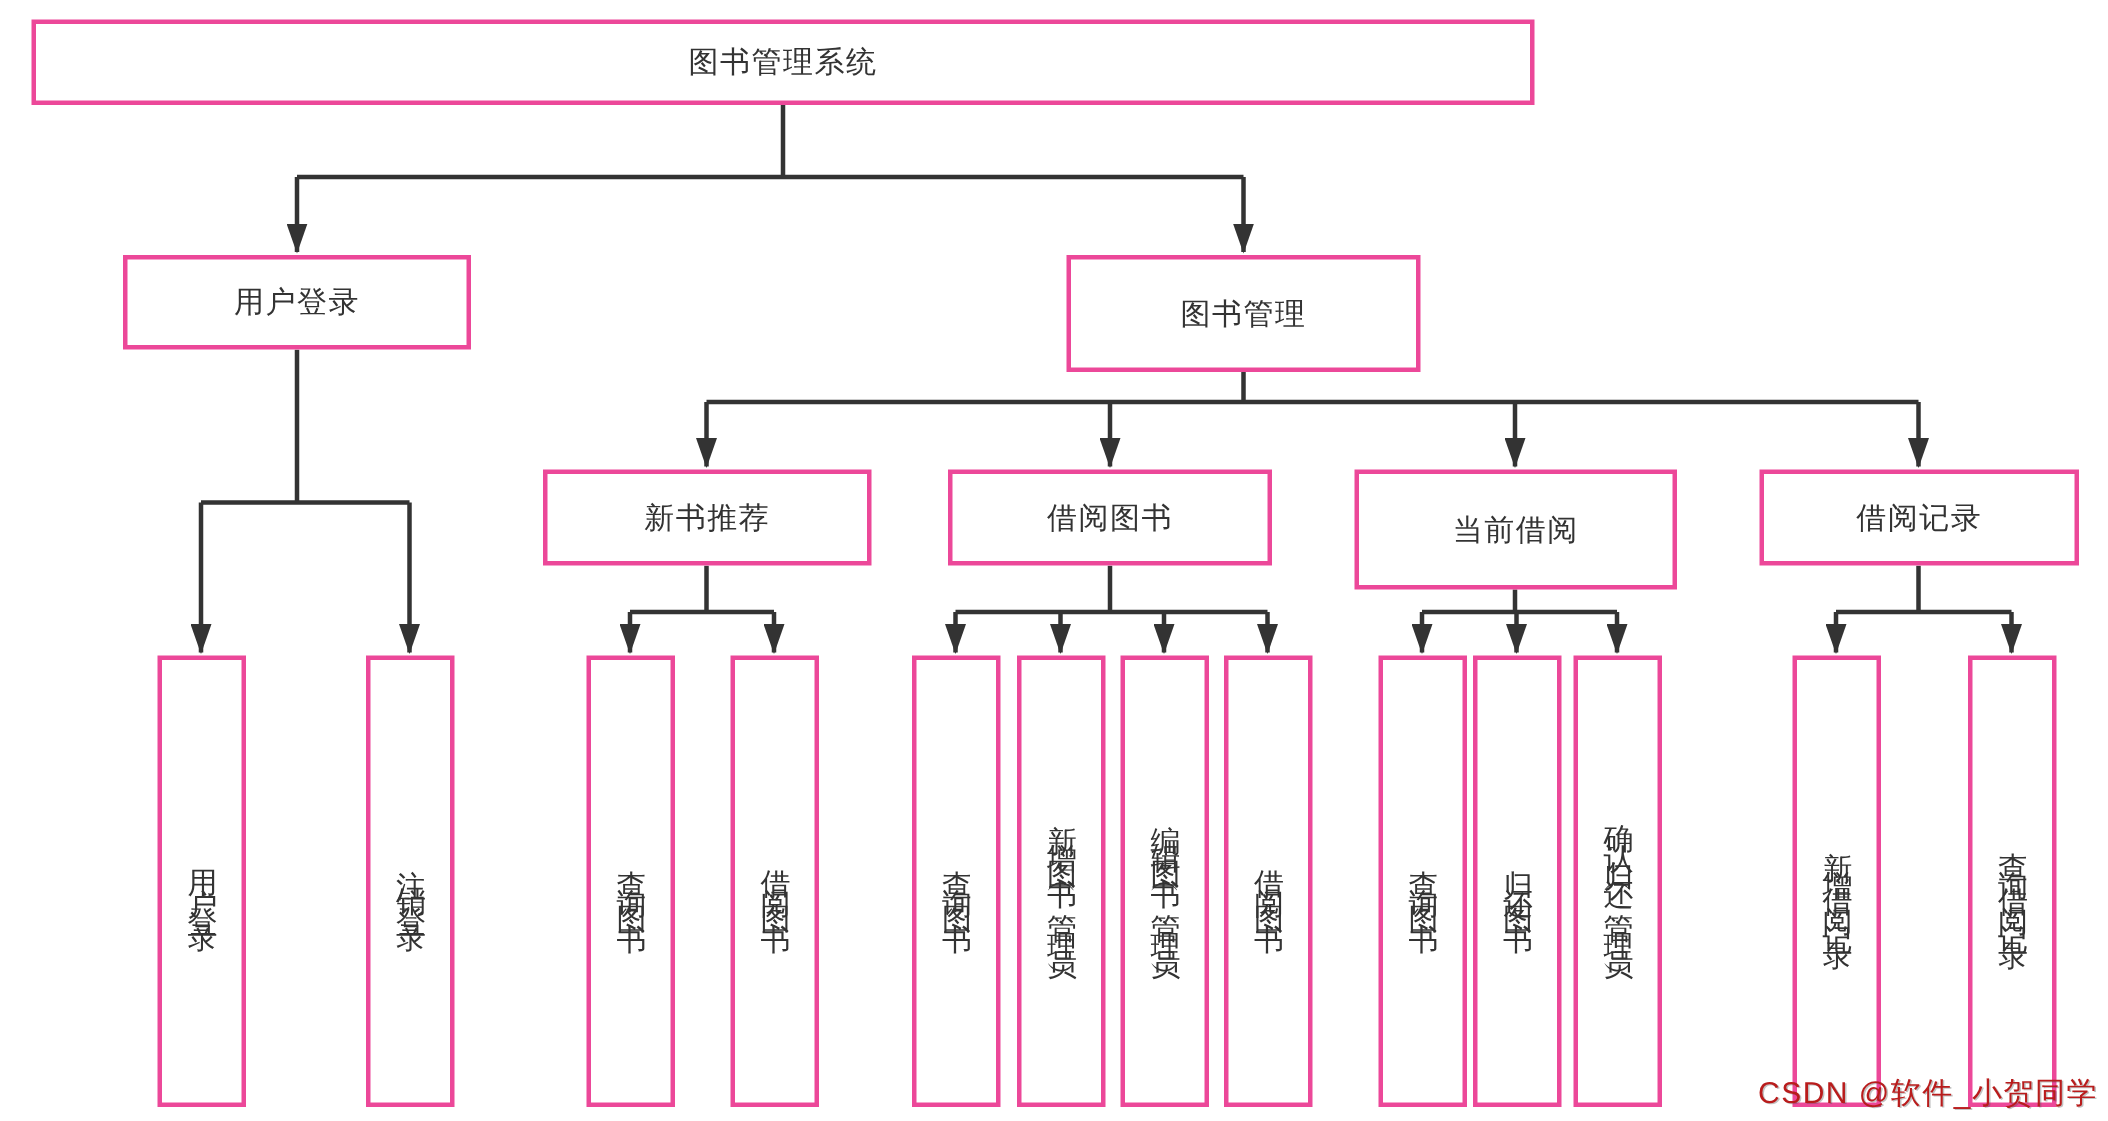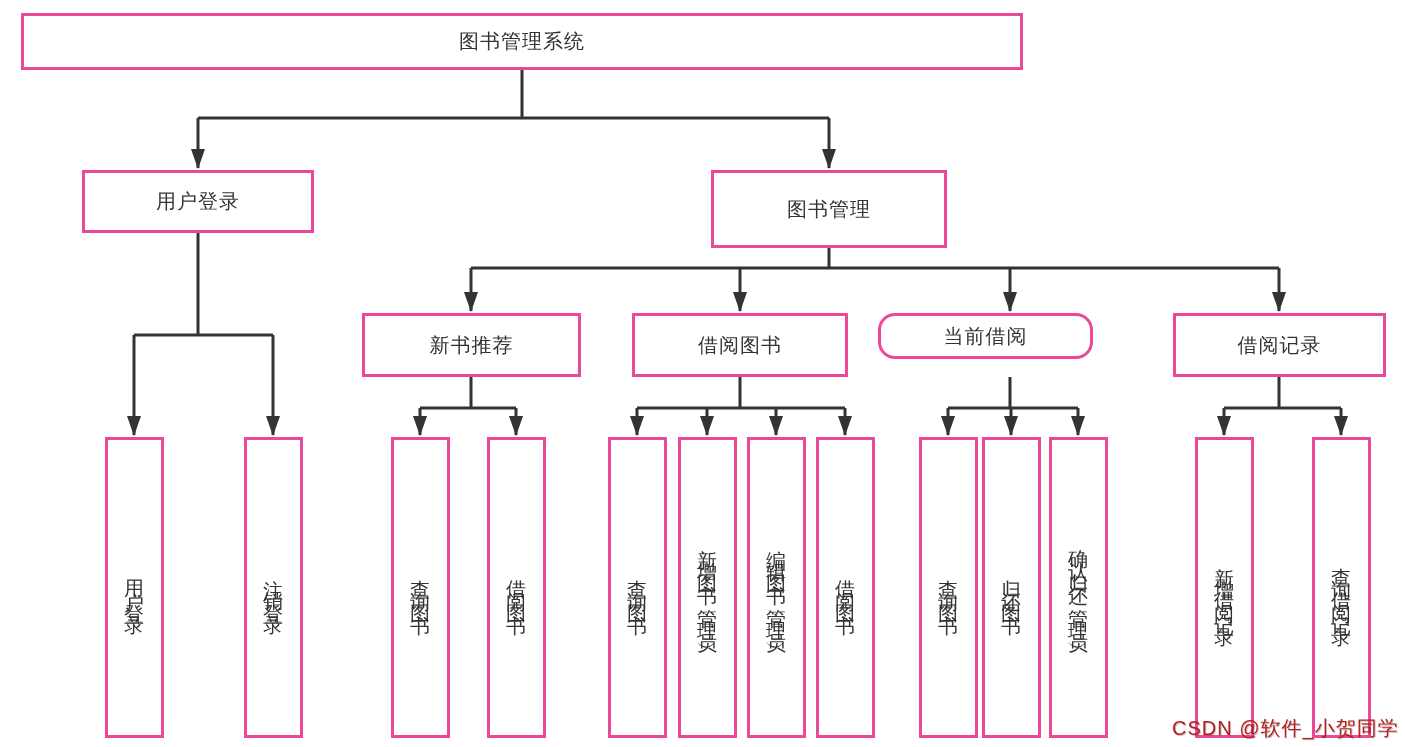--- a/index.html
+++ b/index.html
@@ -44,21 +44,21 @@
     font-size: 20px;
   }
   
   .n-root  { left: 21px;  top: 13px;  width: 1002px; height: 57px; }
   
   .n-l2a   { left: 82px;  top: 170px; width: 232px; height: 63px; }
   .n-l2b   { left: 711px; top: 170px; width: 236px; height: 78px; }
   
   .n-l3a   { left: 362px;  top: 313px; width: 219px; height: 64px; }
   .n-l3b   { left: 632px;  top: 313px; width: 216px; height: 64px; }
-  .n-l3c   { left: 878px;  top: 313px; width: 215px; height: 46px; border-radius: 17px; }
+  .n-l3c   { left: 903px;  top: 313px; width: 215px; height: 80px; }
   .n-l3d   { left: 1173px; top: 313px; width: 213px; height: 64px; }
   
   .leaf    { top: 437px; width: 59px; height: 301px; }
   .n-lf1   { left: 105px;  }
   .n-lf2   { left: 244px;  }
   .n-lf3   { left: 391px;  }
   .n-lf4   { left: 487px;  }
   .n-lf5   { left: 608px;  }
   .n-lf6   { left: 678px;  }
   .n-lf7   { left: 747px;  }

